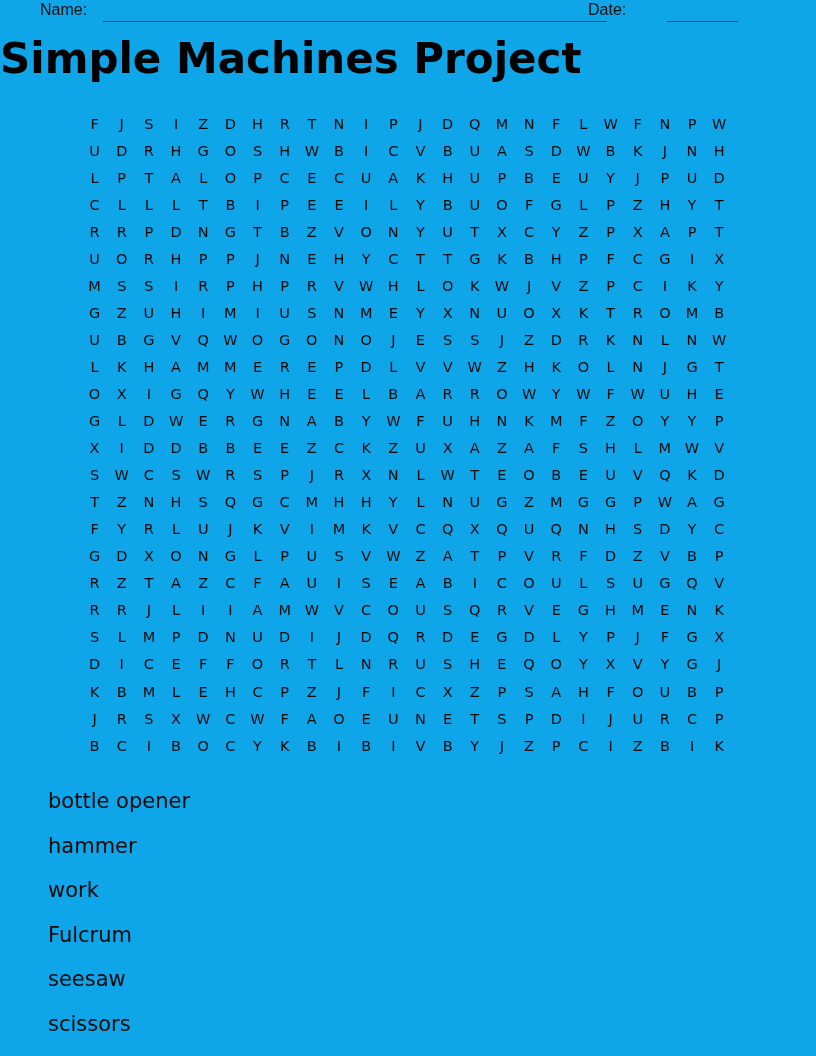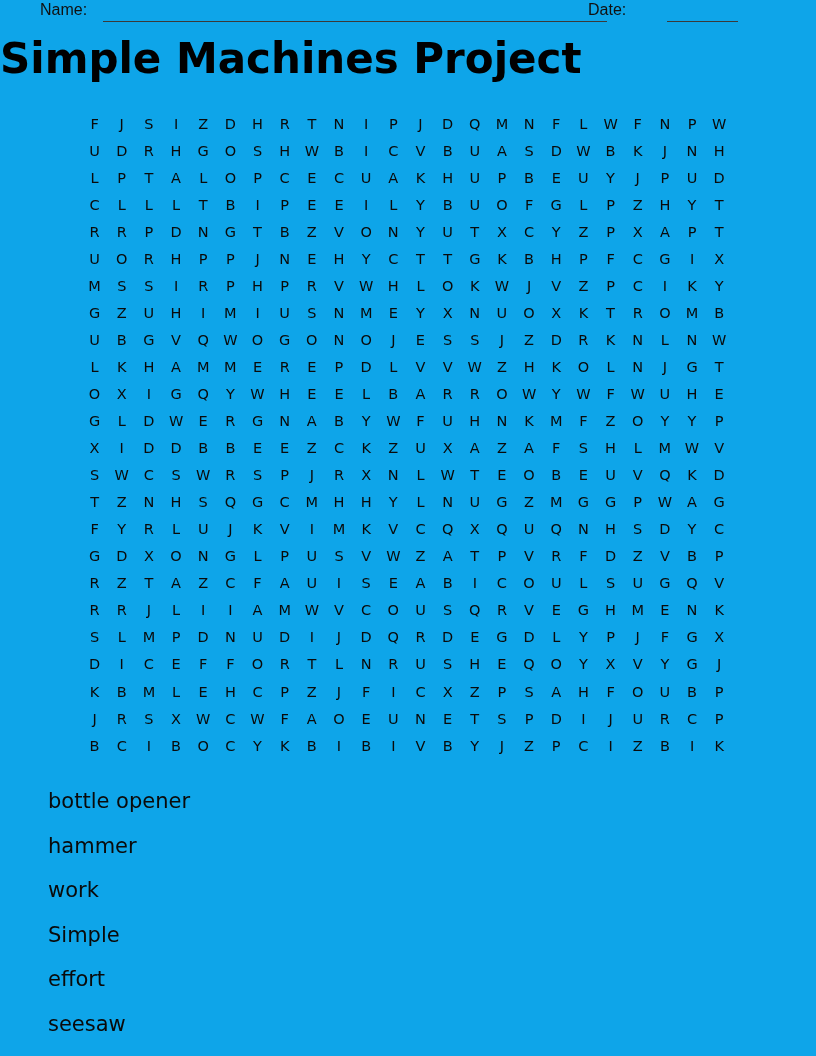--- a/index.html
+++ b/index.html
@@ -682,22 +682,21 @@
       <span class="cell">K</span>
     </div>
 
   <div class="word-bank" id="word-bank">
       <div class="word-col">
         <div class="word-item">bottle opener</div>
         <div class="word-item">hammer</div>
         <div class="word-item">work</div>
       </div>
       <div class="word-col">
-        <div class="word-item">Simple</div>
-        <div class="word-item">effort</div>
+        <div class="word-item">Fulcrum</div>
       </div>
       <div class="word-col">
         <div class="word-item">seesaw</div>
         <div class="word-item">scissors</div>
         <div class="word-item">work</div>
       </div>
     </div>
 
 </div>
 

